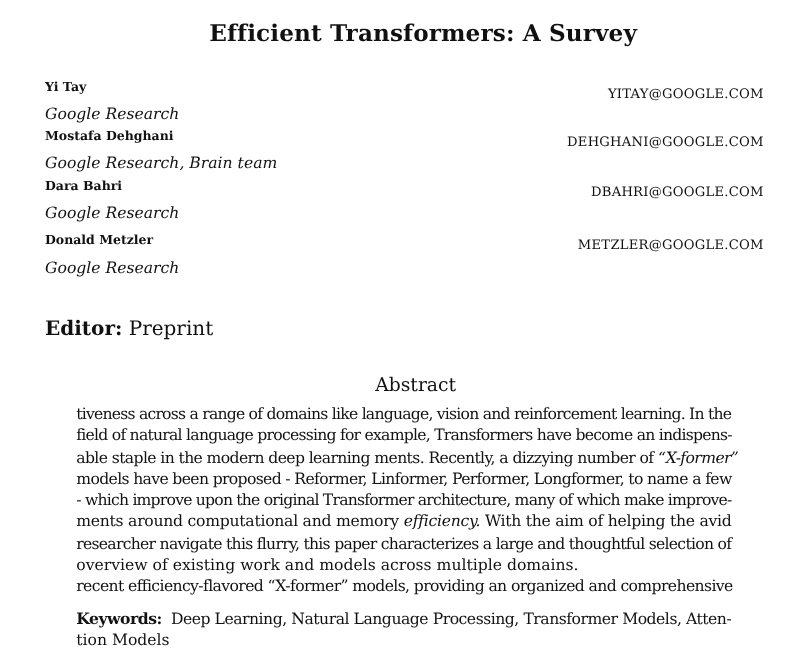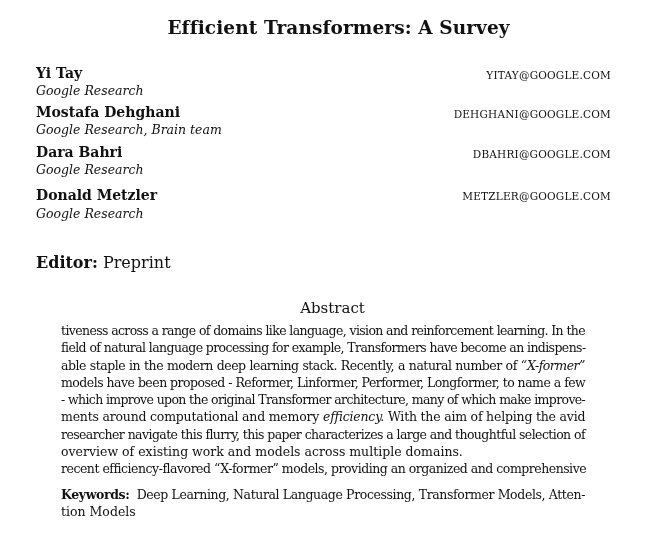--- a/index.html
+++ b/index.html
@@ -6,21 +6,21 @@
   body {
     width: 645px; height: 533px; position: relative; overflow: hidden;
     font-family: "DejaVu Serif", "Liberation Serif", serif;
     color: #111111;
   }
   .abs { position: absolute; white-space: nowrap; }
   .title {
     left: 16px; width: 645px; top: 17px; text-align: center;
     font-weight: bold; font-size: 18.5px; letter-spacing: 0.1px;
   }
-  .author-name { left: 36px; font-weight: bold; font-size: 14px; }
+  .author-name { left: 36px; font-weight: bold; font-size: 10px; }
   .author-aff { left: 36px; font-style: italic; font-size: 12.5px; }
   .author-email {
     right: 34px; font-size: 10.5px; letter-spacing: 0.2px; text-align: right;
   }
   .editor { left: 36px; top: 253px; font-size: 16px; }
   .editor b { font-weight: bold; }
   .abs-heading {
     left: 10px; width: 645px; top: 299px; text-align: center;
     font-weight: normal; font-size: 15px;
   }
@@ -58,21 +58,21 @@
 <div class="abs editor">
   <b>Editor:</b>
   <span>Preprint</span>
 </div>
 
 <div class="abs abs-heading">Abstract</div>
 
 <div class="abs abs-body">
   <span class="line" style="display: block; width: auto; letter-spacing: -0.626374px;">tiveness across a range of domains like language, vision and reinforcement learning. In the</span>
   <span class="line" style="display: block; width: auto; letter-spacing: -0.602273px;">field of natural language processing for example, Transformers have become an indispens-</span>
-  <span class="line" style="display: block; width: auto; letter-spacing: -0.488636px;"><span>able staple in the modern deep learning stack. Recently, a natural number of</span> <i>“X-former”</i></span>
+  <span class="line" style="display: block; width: auto; letter-spacing: -0.488636px;"><span>able staple in the modern deep learning ments. Recently, a dizzying number of</span> <i>“X-former”</i></span>
   <span class="line" style="display: block; width: auto; letter-spacing: -0.517647px;">models have been proposed - Reformer, Linformer, Performer, Longformer, to name a few</span>
   <span class="line" style="display: block; width: auto; letter-spacing: -0.632184px;">- which improve upon the original Transformer architecture, many of which make improve-</span>
   <span class="line" style="display: block; width: auto; letter-spacing: -0.207317px;"><span>ments around computational and memory</span> <i>efficiency.</i> <span>With the aim of helping the avid</span></span>
   <span class="line" style="display: block; width: auto; letter-spacing: -0.580645px;">researcher navigate this flurry, this paper characterizes a large and thoughtful selection of</span>
   <span class="line last" style="display: block; width: auto;">overview of existing work and models across multiple domains.</span>
   <span class="line" style="display: block; width: auto; letter-spacing: -0.488372px;">recent efficiency-flavored “X-former” models, providing an organized and comprehensive</span>
 </div>
 
 <div class="abs keywords">
   <span class="line" style="display: block; width: auto; letter-spacing: -0.382716px;"><b>Keywords:</b>&nbsp; <span>Deep Learning, Natural Language Processing, Transformer Models, Atten-</span></span>

